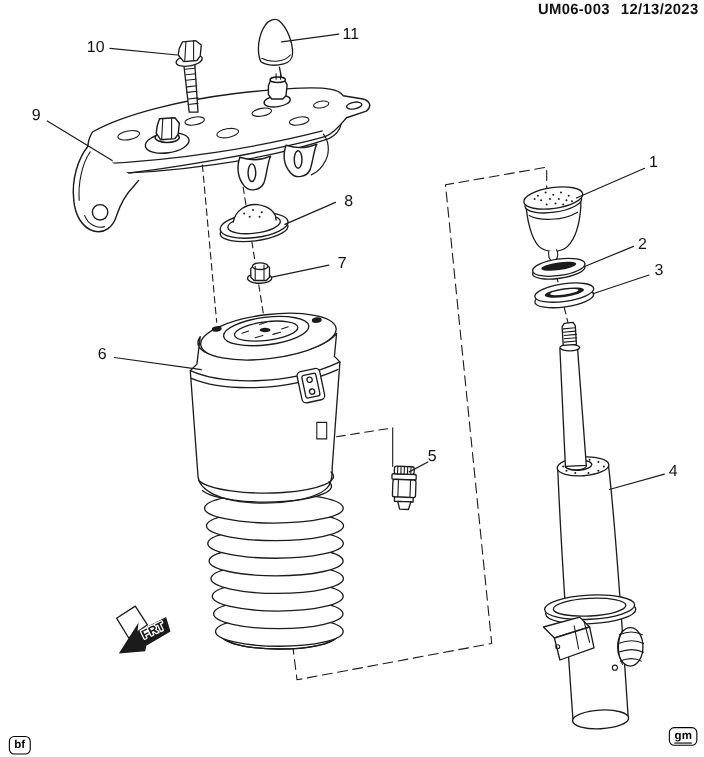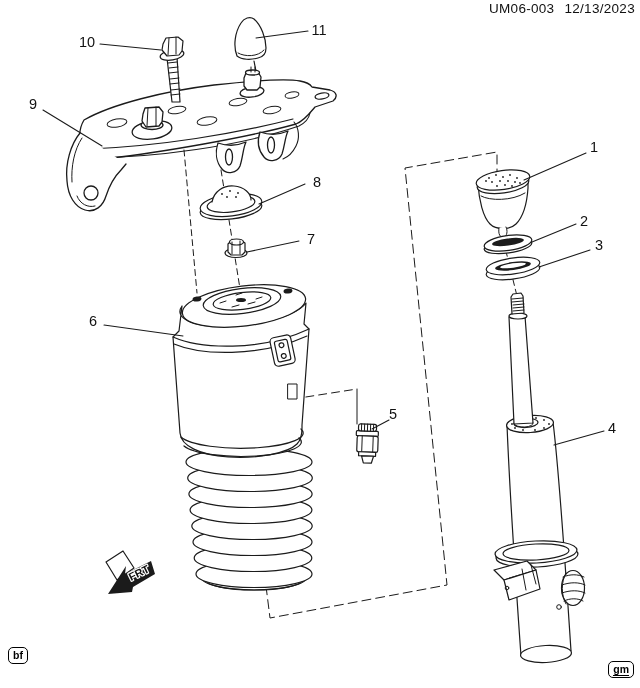--- a/index.html
+++ b/index.html
@@ -2,30 +2,30 @@
 <html><head>
 <meta charset="utf-8">
 <style>
   html,body{margin:0;padding:0;background:#fff;}
   body{
     width:640px;height:688px;position:relative;overflow:hidden;
     font-family:"Liberation Sans", sans-serif;color:#111;
   }
   .header{
     position:absolute;top:1px;right:5px;
-    font-size:13.5px;font-weight:400;letter-spacing:.3px;color:#111;
+    font-size:13.5px;font-weight:700;letter-spacing:.3px;color:#111;
     white-space:nowrap;
   }
   .header .code{margin-right:10px;}
   .badge{
     position:absolute;border:1.6px solid #000;border-radius:5px;
     font-size:10.5px;font-weight:700;line-height:13px;
     padding:1px 4px;background:#fff;color:#000;
   }
-  .badge-left{left:8px;top:647px;}
+  .badge-left{left:8px;top:669px;}
   .badge-right{right:6px;top:661px;margin-left:33px;}
   .badge-right .u{border-bottom:1.6px solid #000;padding-bottom:0;}
   svg{position:absolute;left:0;top:0;}
   svg text.callout{
     font-family:"Liberation Sans", sans-serif;
     font-size:14.5px;fill:#111;
   }
   svg text.frt{
     font-family:"Liberation Sans", sans-serif;
     font-size:11px;font-weight:700;fill:#111;

